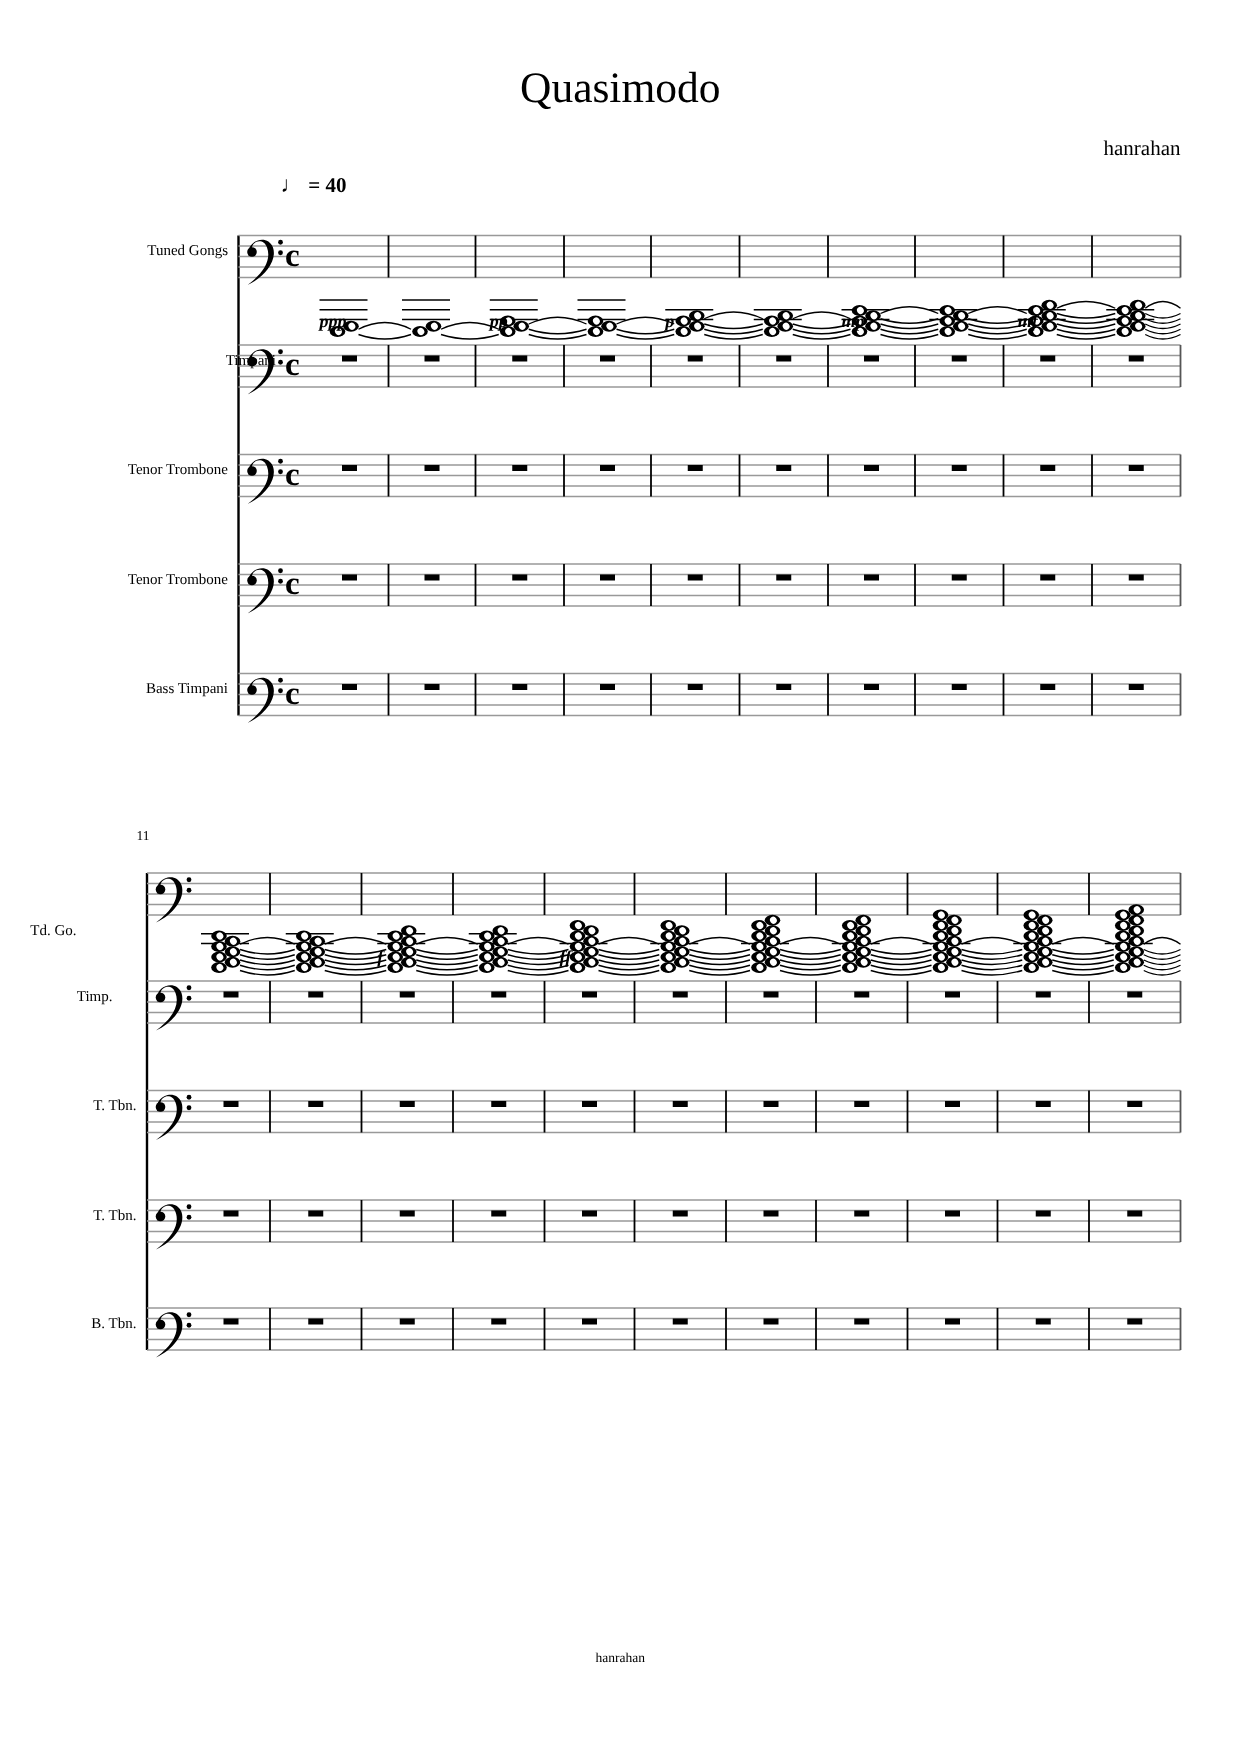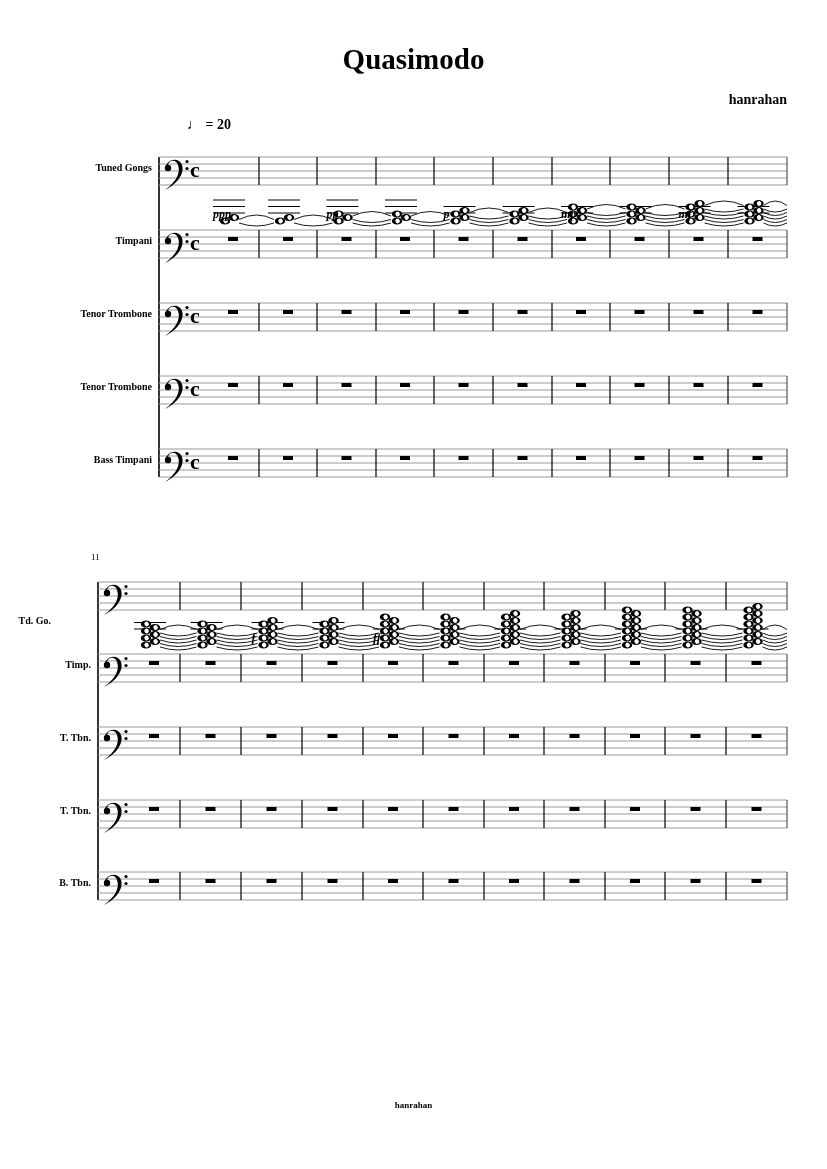--- a/index.html
+++ b/index.html
@@ -1,34 +1,34 @@
 <!DOCTYPE html>
 <html><head>
 <meta charset="utf-8">
 <style>
   html, body { margin: 0; padding: 0; background: #ffffff; }
   body { width: 827px; height: 1169px; position: relative; overflow: hidden;
          font-family: "Liberation Serif", "DejaVu Serif", serif; color: #000; }
-  .abs { position: absolute; font-weight: bold; }
+  .abs { position: absolute; }
   #title { left: 0; width: 827px; top: 41px; text-align: center; font-size: 29px; line-height: 36px; }
   #composer { right: 40px; top: 92px; font-size: 14px; }
   #tempo { left: 187px; top: 116px; font-size: 14px; font-weight: bold; white-space: nowrap; }
   #tempo .note { font-size: 15px; }
   #footer { left: 0; width: 827px; top: 1100px; text-align: center; font-size: 9px; }
   .inst { font-size: 10px; text-align: right; white-space: nowrap; }
   svg#score { position: absolute; left: 0; top: 0; }
 </style>
 </head>
 <body>
 
 <div id="title" class="abs">Quasimodo</div>
 <div id="composer" class="abs">hanrahan</div>
 <div id="tempo" class="abs">
   <span class="note">♩</span>
-  <span>= 20</span>
+  <span>= 40</span>
 </div>
 
 <svg id="score" width="827" height="1169">
     <g>
       <line x1="159" y1="157" x2="159" y2="477" stroke="#000000" stroke-width="1.6"></line>
       <g>
         <line x1="159" y1="157" x2="787" y2="157" stroke="#999999" stroke-width="1"></line>
         <line x1="159" y1="164" x2="787" y2="164" stroke="#999999" stroke-width="1"></line>
         <line x1="159" y1="171" x2="787" y2="171" stroke="#999999" stroke-width="1"></line>
         <line x1="159" y1="178" x2="787" y2="178" stroke="#999999" stroke-width="1"></line>
@@ -802,24 +802,24 @@
         <path d="M762.5 643.5 Q 774.75 649.5 787 643.5" fill="none" stroke="#000000" stroke-width="0.9"></path>
         <path d="M762.5 640 Q 774.75 646 787 640" fill="none" stroke="#000000" stroke-width="0.9"></path>
         <path d="M762.5 636.5 Q 774.75 642.5 787 636.5" fill="none" stroke="#000000" stroke-width="0.9"></path>
         <path d="M762.5 633 Q 774.75 639 787 633" fill="none" stroke="#000000" stroke-width="0.9"></path>
         <path d="M762.5 629.5 Q 774.75 620.5 787 629.5" fill="none" stroke="#000000" stroke-width="0.9"></path>
       </g>
     </g>
   </svg>
 <div id="labels">
     <div class="abs inst" style="right: 675px; top: 162px;">Tuned Gongs</div>
-    <div class="abs inst" style="right: 675px; top: 235px;">Timpani</div>
+    <div class="abs inst" style="right: 643px; top: 235px;">Timpani</div>
     <div class="abs inst" style="right: 675px; top: 308px;">Tenor Trombone</div>
     <div class="abs inst" style="right: 675px; top: 381px;">Tenor Trombone</div>
     <div class="abs inst" style="right: 675px; top: 454px;">Bass Timpani</div>
     <div class="abs inst" style="right: 776px; top: 587px; margin-top: 28px;">Td. Go.</div>
-    <div class="abs inst" style="right: 736px; top: 659px;">Timp.</div>
+    <div class="abs inst" style="right: 752px; top: 659px;">Timp.</div>
     <div class="abs inst" style="right: 736px; top: 732px;">T. Tbn.</div>
     <div class="abs inst" style="right: 736px; top: 805px;">T. Tbn.</div>
     <div class="abs inst" style="right: 736px; top: 877px;">B. Tbn.</div>
   </div>
 
 <div id="footer" class="abs">hanrahan</div>
 
 </body></html>

